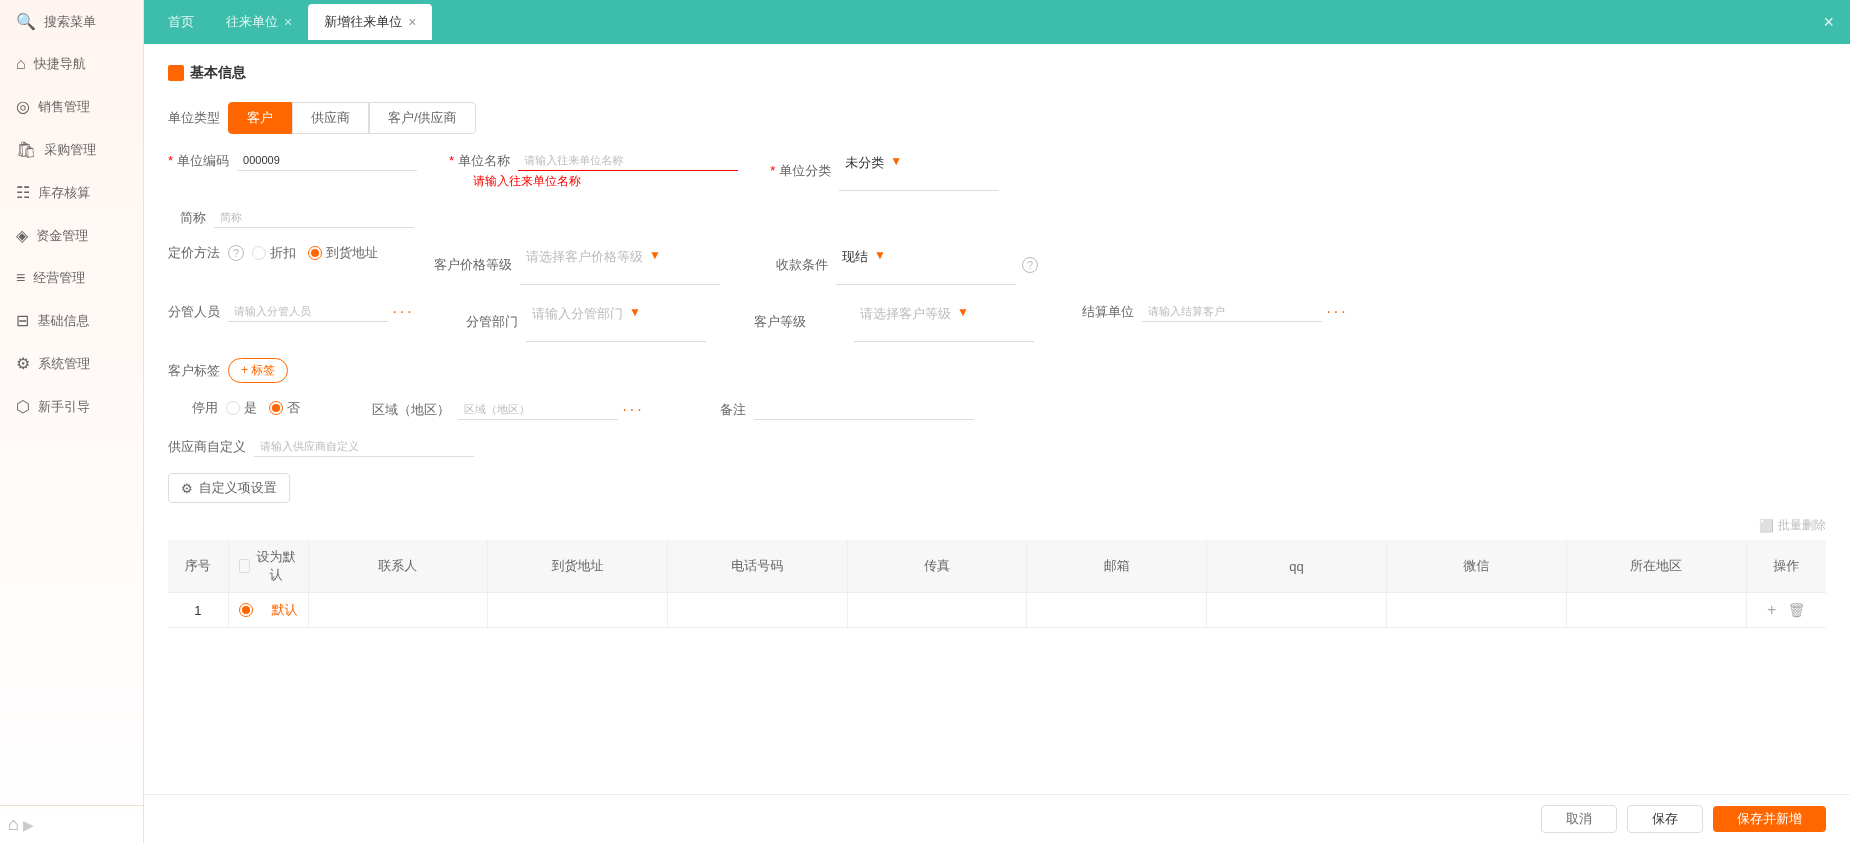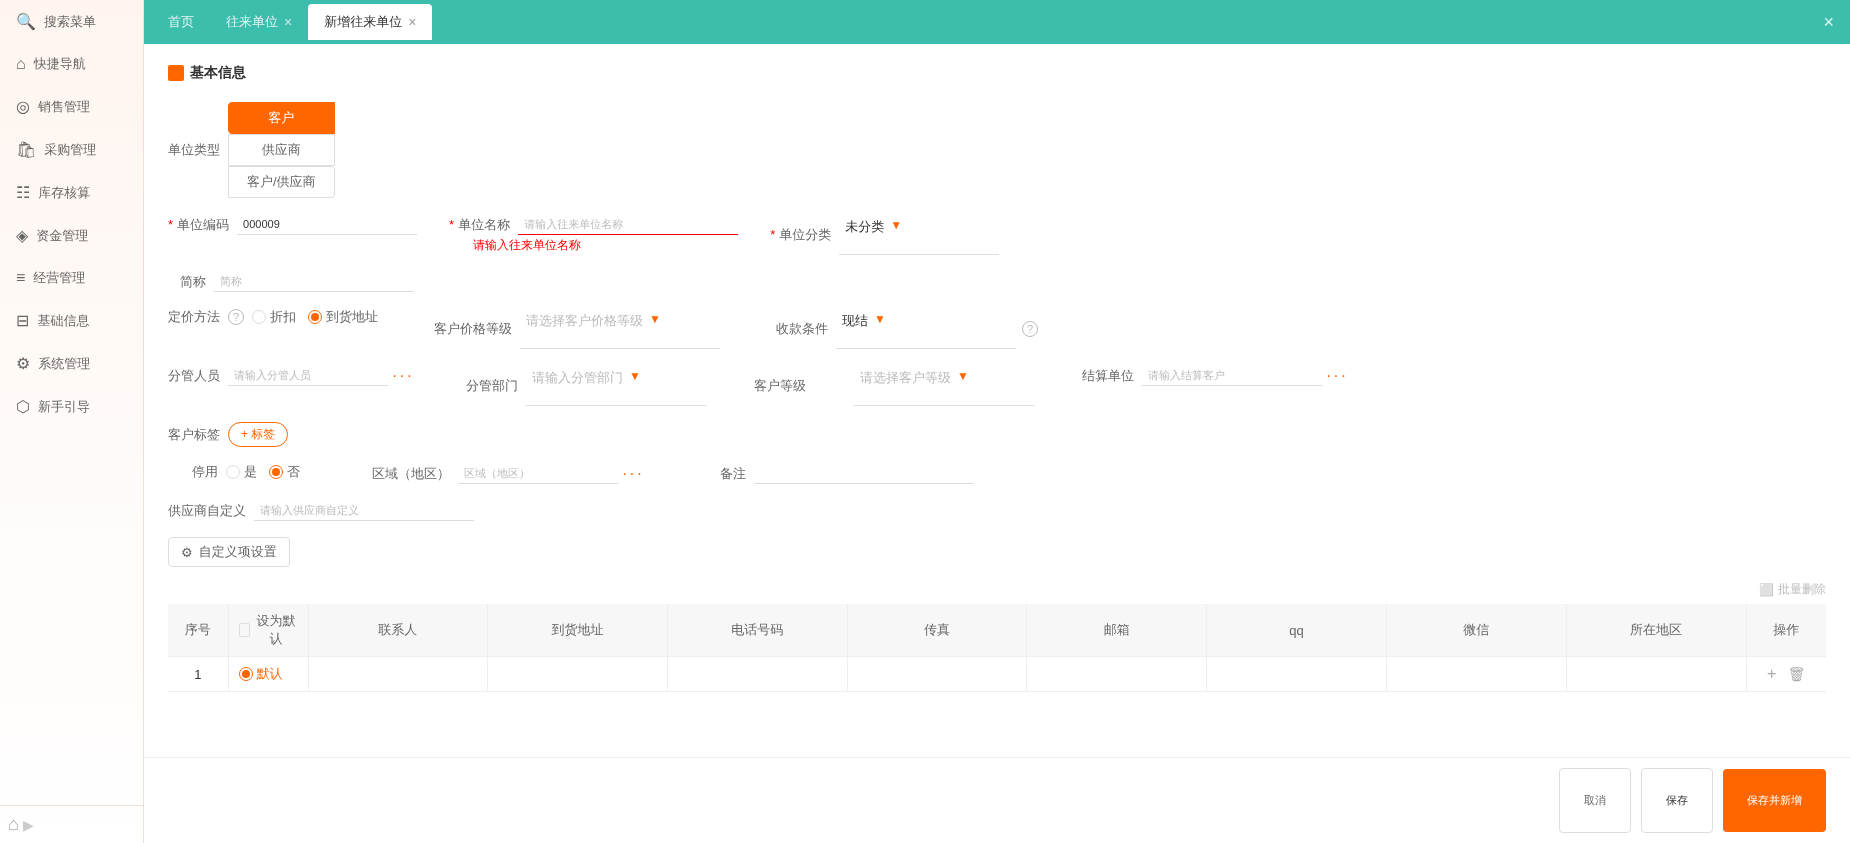--- a/index.html
+++ b/index.html
@@ -145,21 +145,20 @@
     .error-msg {
       color: #f00;
       font-size: 12px;
       margin-top: 2px;
       margin-left: 4px;
     }
 
     .type-buttons {
       display: flex;
       gap: 0;
-      flex-direction: column;
     }
     .type-btn {
       padding: 6px 18px;
       border: 1px solid #ddd;
       background: #fff;
       cursor: pointer;
       font-size: 13px;
       color: #666;
     }
     .type-btn.active {
@@ -299,23 +298,23 @@
       display: flex;
       justify-content: flex-end;
       align-items: center;
       gap: 10px;
       padding: 10px 24px;
       background: #fff;
       border-top: 1px solid #eee;
       flex-shrink: 0;
     }
     .btn {
-      padding: 24px 24px;
+      padding: 4px 24px;
       border-radius: 4px;
-      font-size: 11px;
+      font-size: 13px;
       cursor: pointer;
       border: none;
     }
     .btn-default {
       background: #fff;
       border: 1px solid #ddd;
       color: #666;
     }
     .btn-primary {
       background: #fff;
@@ -593,21 +592,21 @@
           <th>qq</th>
           <th>微信</th>
           <th>所在地区</th>
           <th style="width:80px;">操作</th>
         </tr>
       </thead>
       <tbody>
         <tr>
           <td>1</td>
           <td>
-            <div class="radio-item" style="justify-content:flex-start;">
+            <div class="radio-item" style="justify-content:space-between;">
               <div class="radio-outer checked">
                   <div class="radio-inner"></div>
                 </div>
               <span style="color:#f60;">默认</span>
             </div>
           </td>
           <td><input type="text" style="border: none; outline: none; width: 100%; font-size: 13px;"></td>
           <td><input type="text" style="border: none; outline: none; width: 100%; font-size: 13px;"></td>
           <td><input type="text" style="border: none; outline: none; width: 100%; font-size: 13px;"></td>
           <td><input type="text" style="border: none; outline: none; width: 100%; font-size: 13px;"></td>

